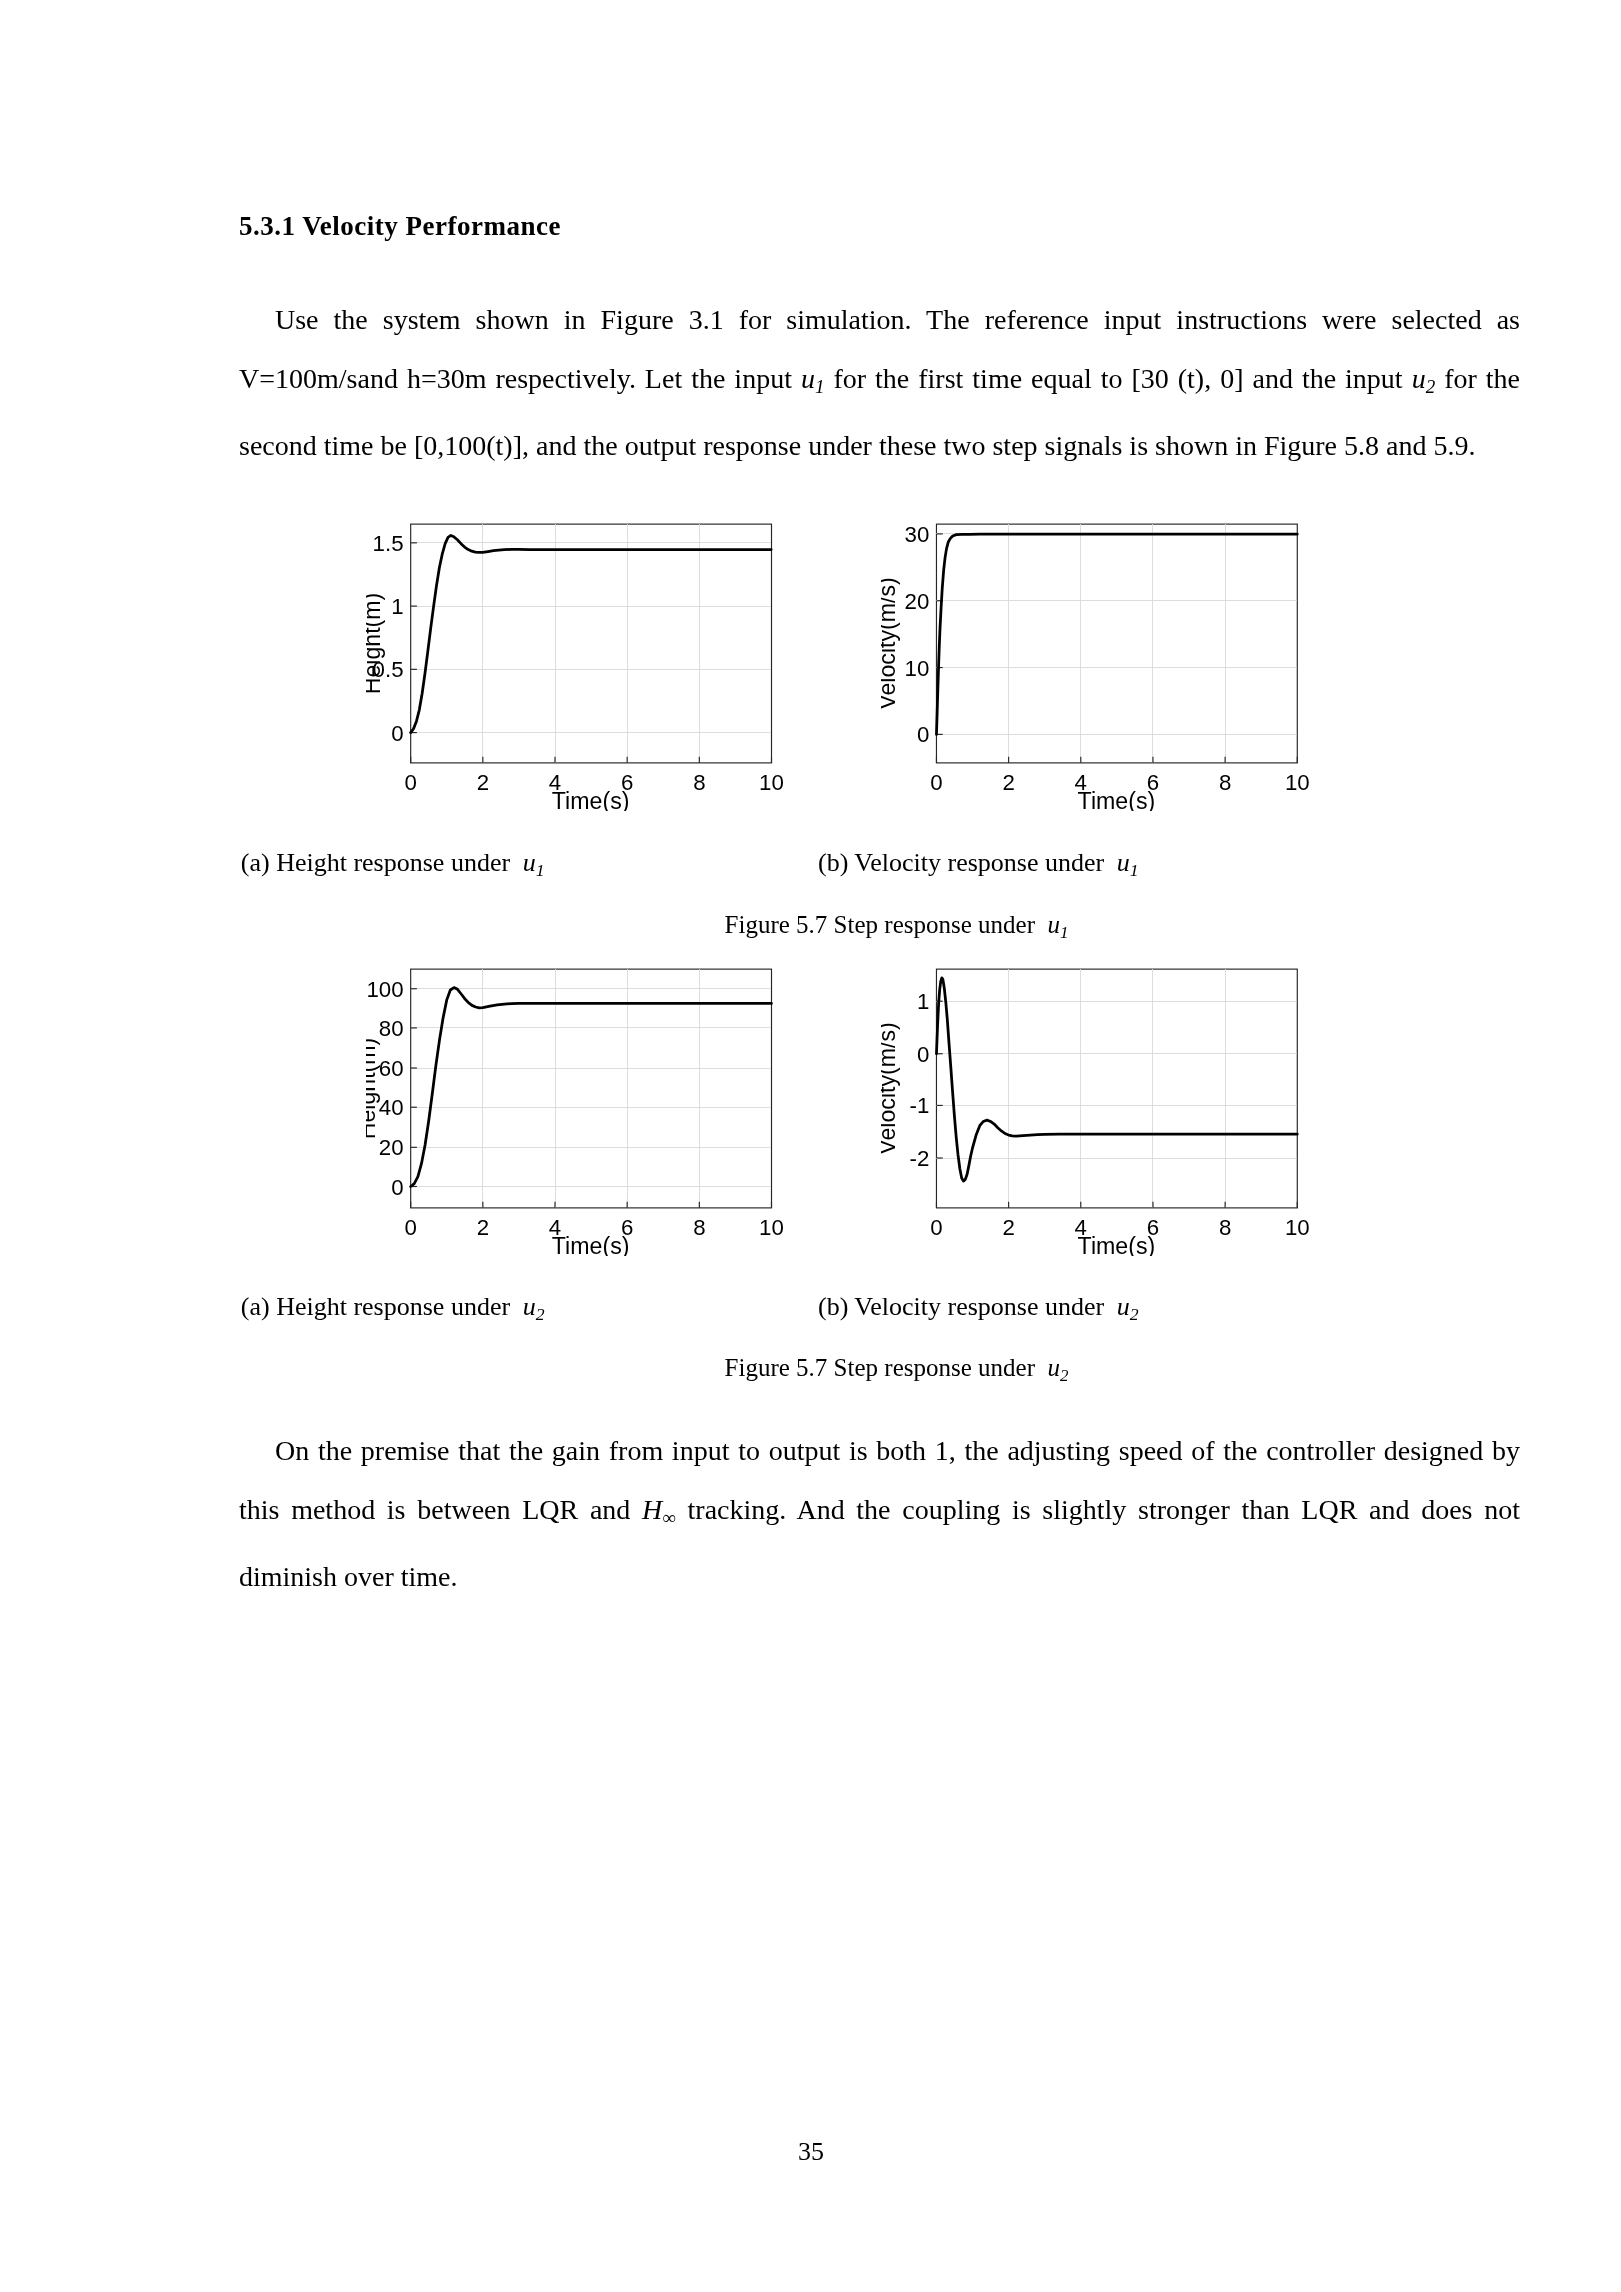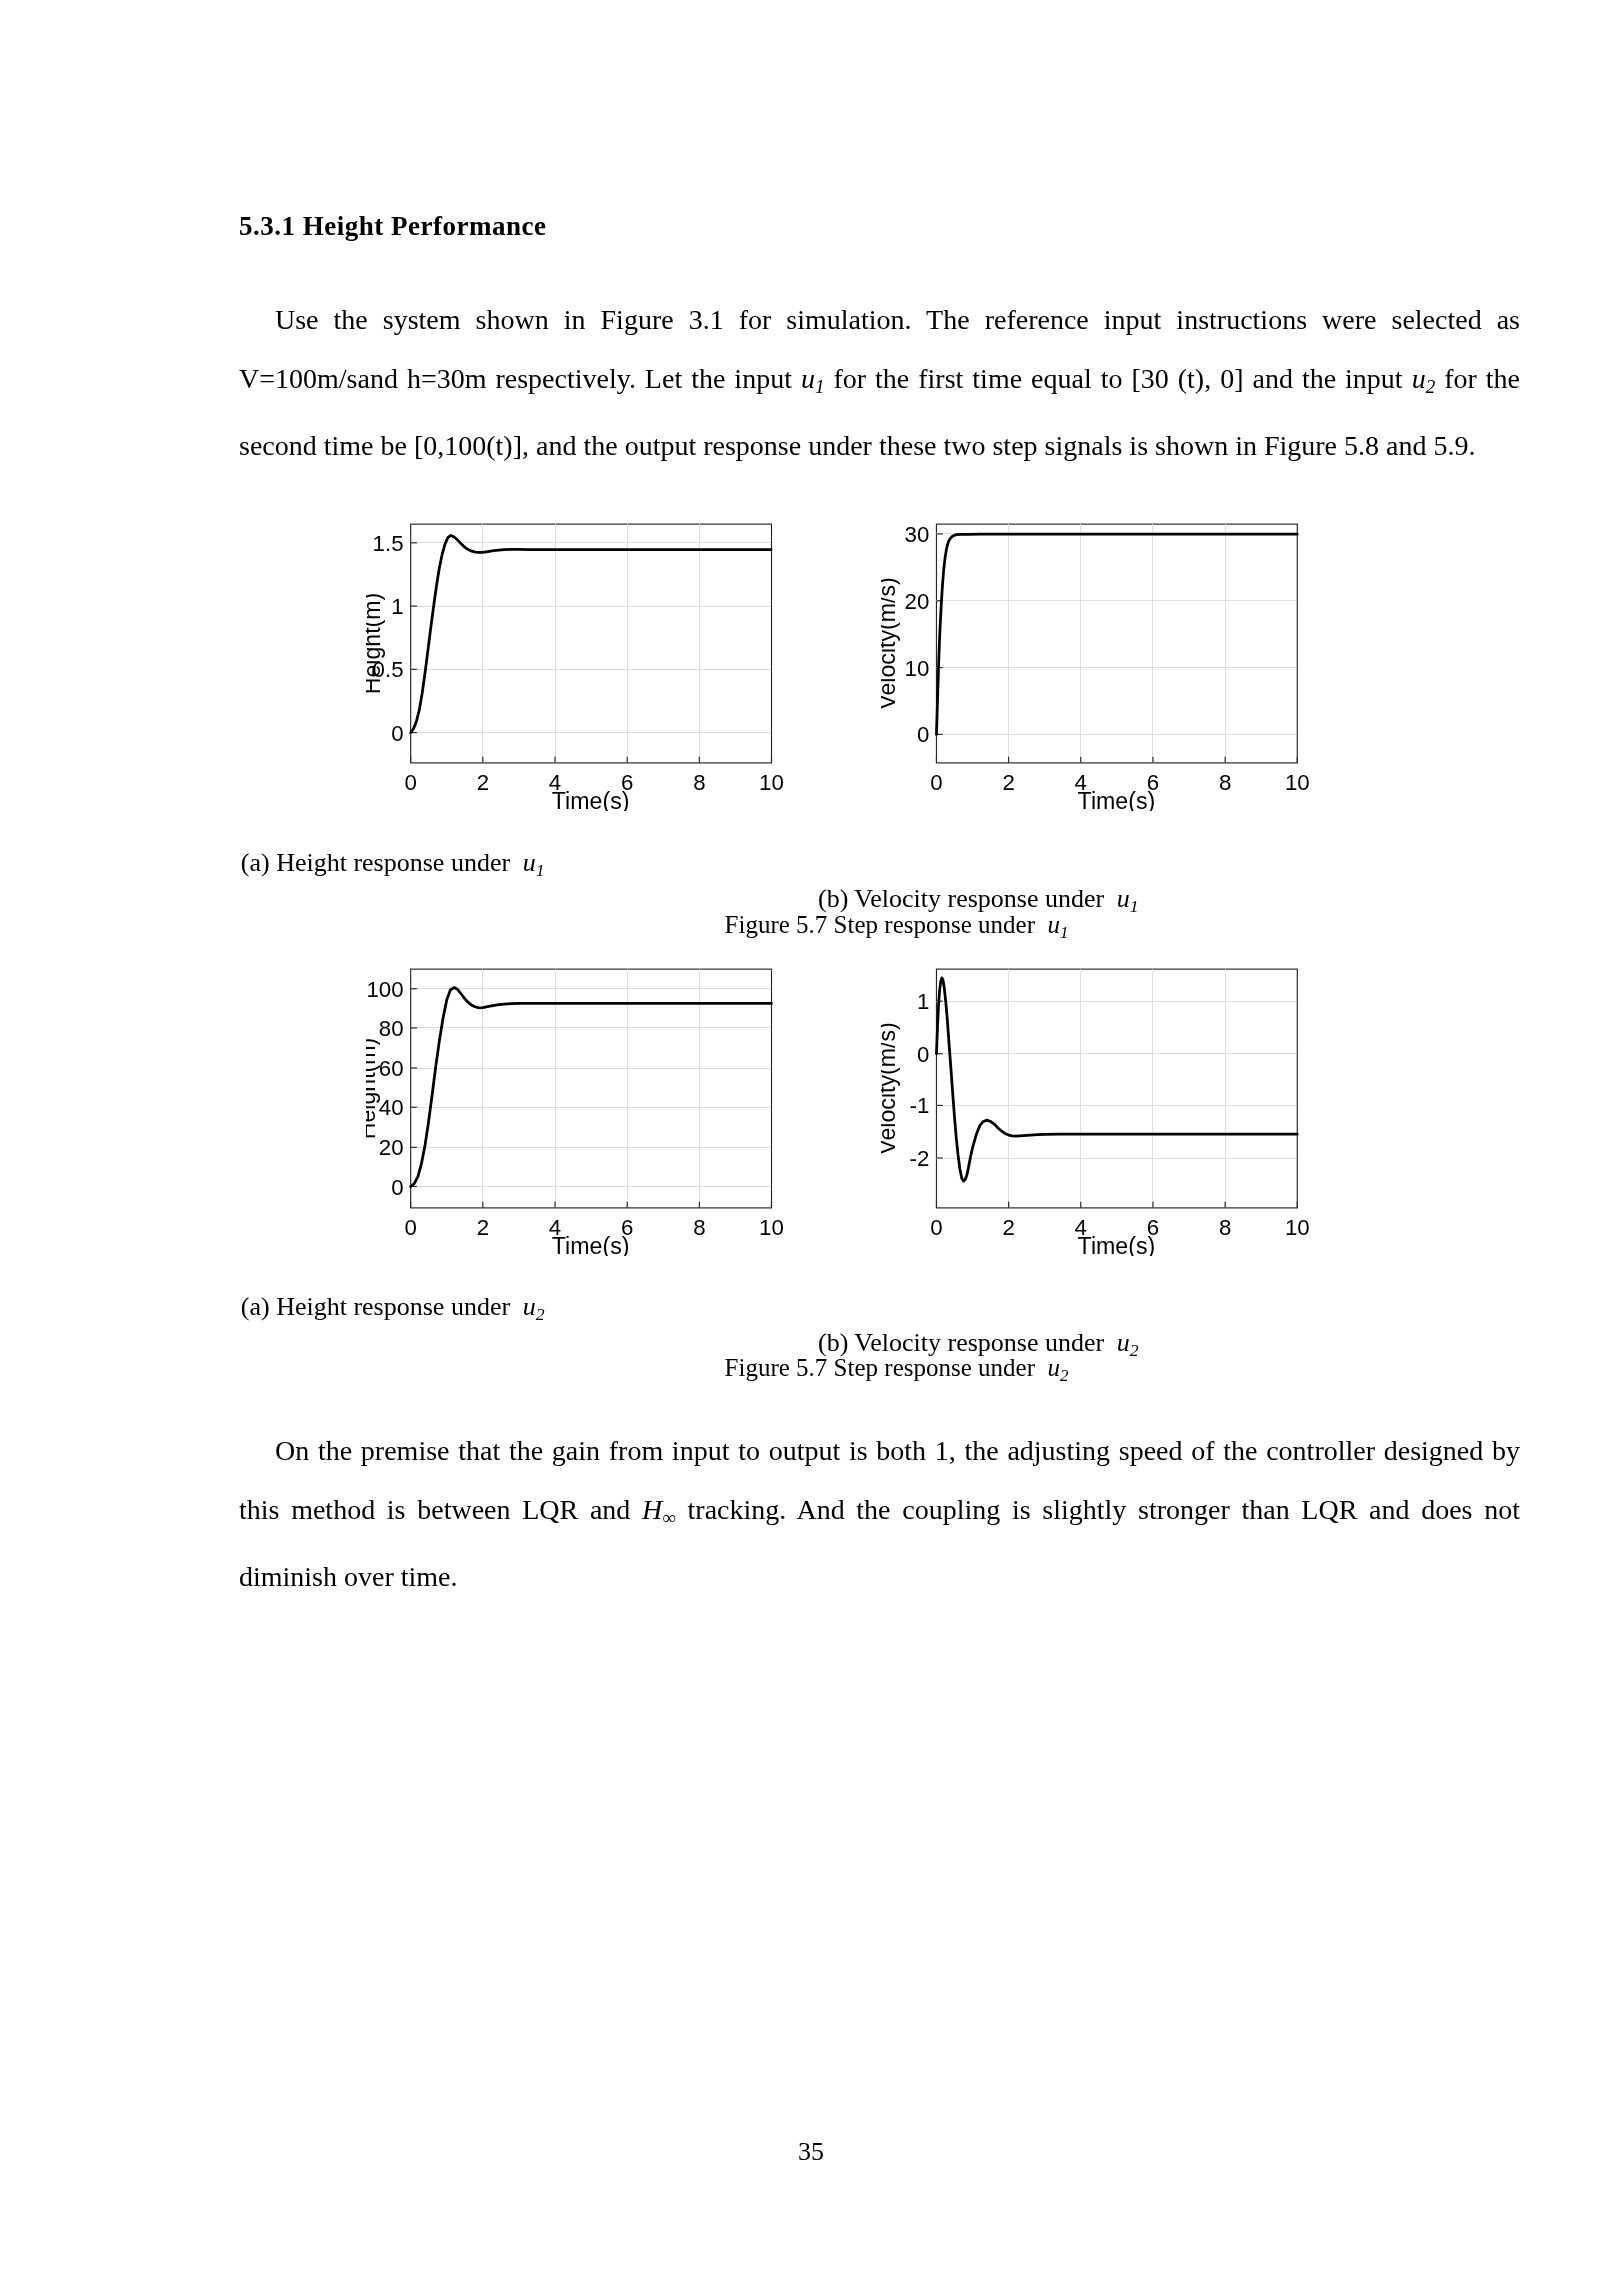--- a/index.html
+++ b/index.html
@@ -90,21 +90,21 @@
   }
   .subcaption-row.row1 { top: 848px; text-decoration: underline; }
   .subcaption-row.row2 { top: 1292px; }
 
   .subcap {
     position: absolute;
     top: 0;
     white-space: nowrap;
   }
   .subcap.a { left: 1.8px; }
-  .subcap.b { left: 579px; margin-top: 36px; }
+  .subcap.b { left: 579px; }
 
   .figcaption {
     position: absolute;
     left: 16px;
     width: 1283px;
     text-align: center;
     font-size: 25px;
     white-space: nowrap;
   }
   .figcaption.row1 { top: 911px; }
@@ -152,21 +152,21 @@
     font-size: 26px;
     fill: #000;
   }
 </style>
 </head>
 <body>
 
 <div class="page">
   <div class="content">
 
-    <h2 class="section-heading">5.3.1 Height Performance</h2>
+    <h2 class="section-heading">5.3.1 Velocity Performance</h2>
 
     <p class="body-text para1">
       <span>Use the system shown in Figure 3.1 for simulation. The reference input instructions were selected as V=100m/sand h=30m respectively. Let the input </span><span class="mathvar">u</span><span class="mathvar sub">1</span><span> for the first time equal to [30 (t), 0] and the input </span><span class="mathvar">u</span><span class="mathvar sub">2</span><span> for the second time be [0,100(t)], and the output response under these two step signals is shown in Figure 5.8 and 5.9.</span>
     </p>
 
     <div class="fig-row row1">
       <div class="plot-cell left">
         <svg class="mat-plot" width="419" height="294" viewBox="0 0 470 330">
           <g>
             <rect class="plot-frame" x="50" y="8" width="405" height="268"></rect>

